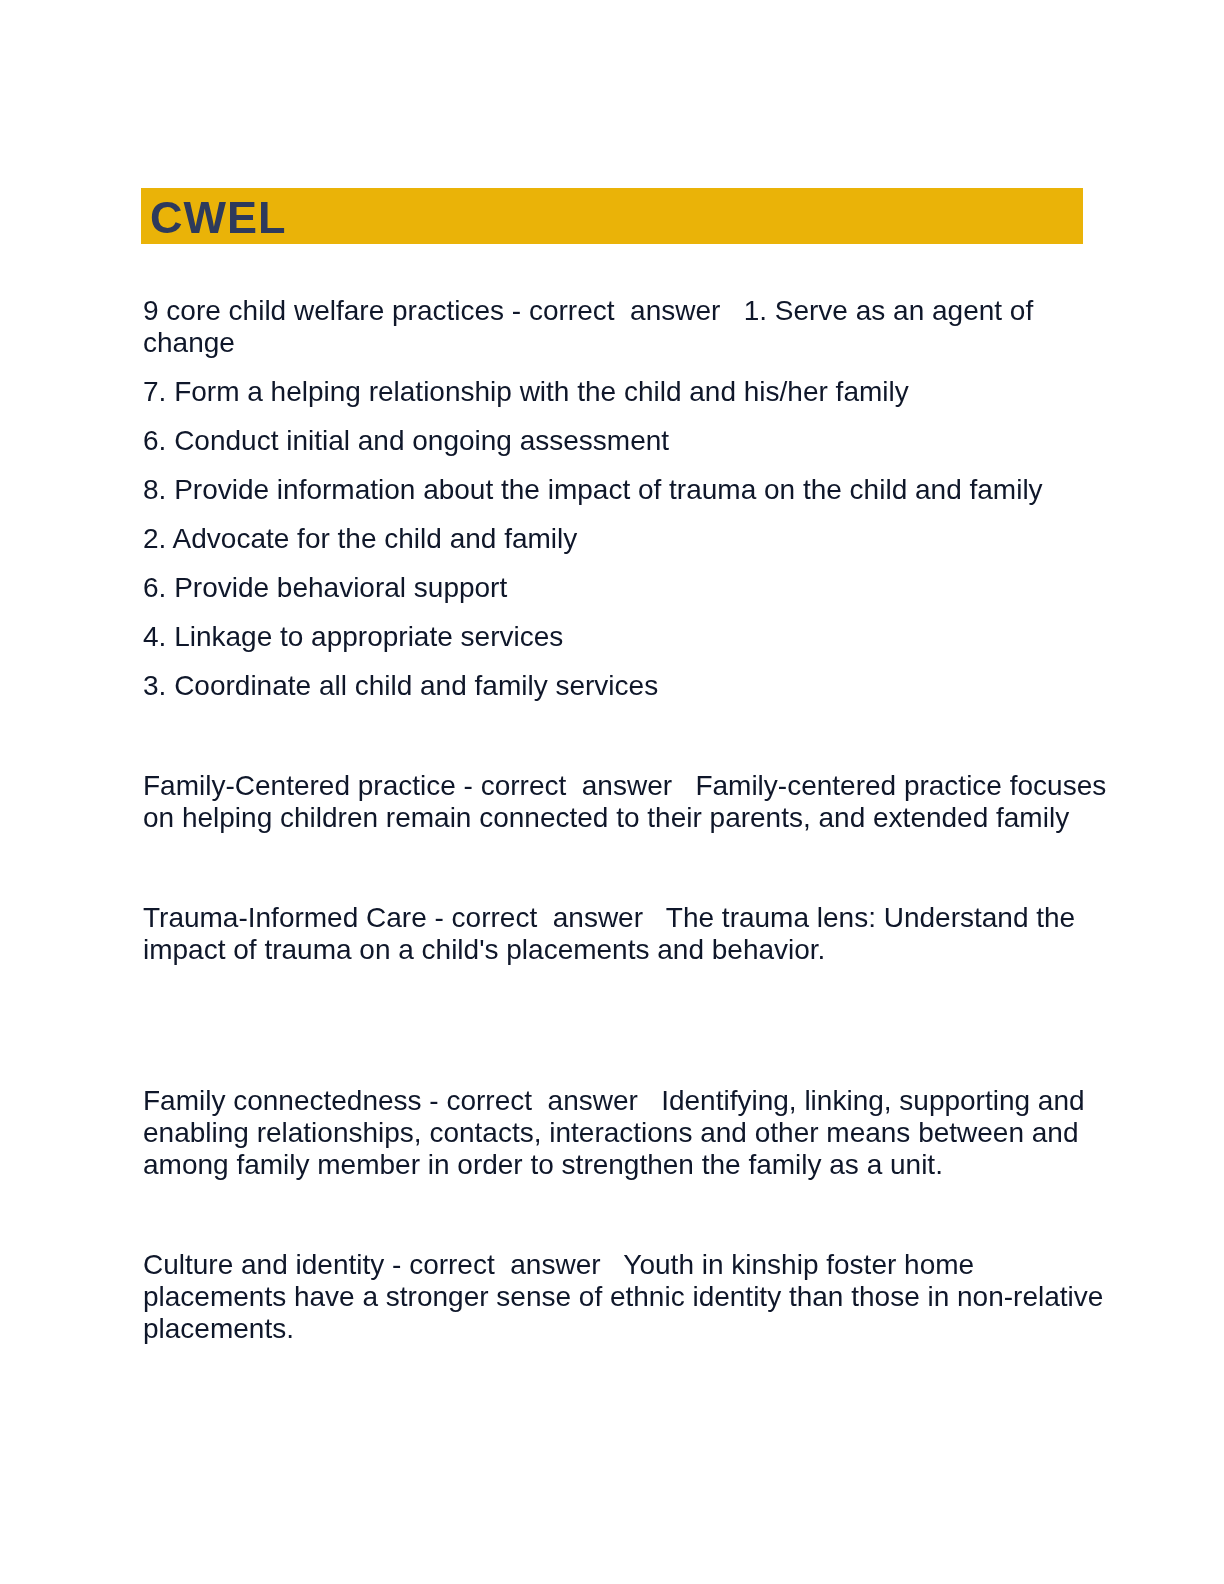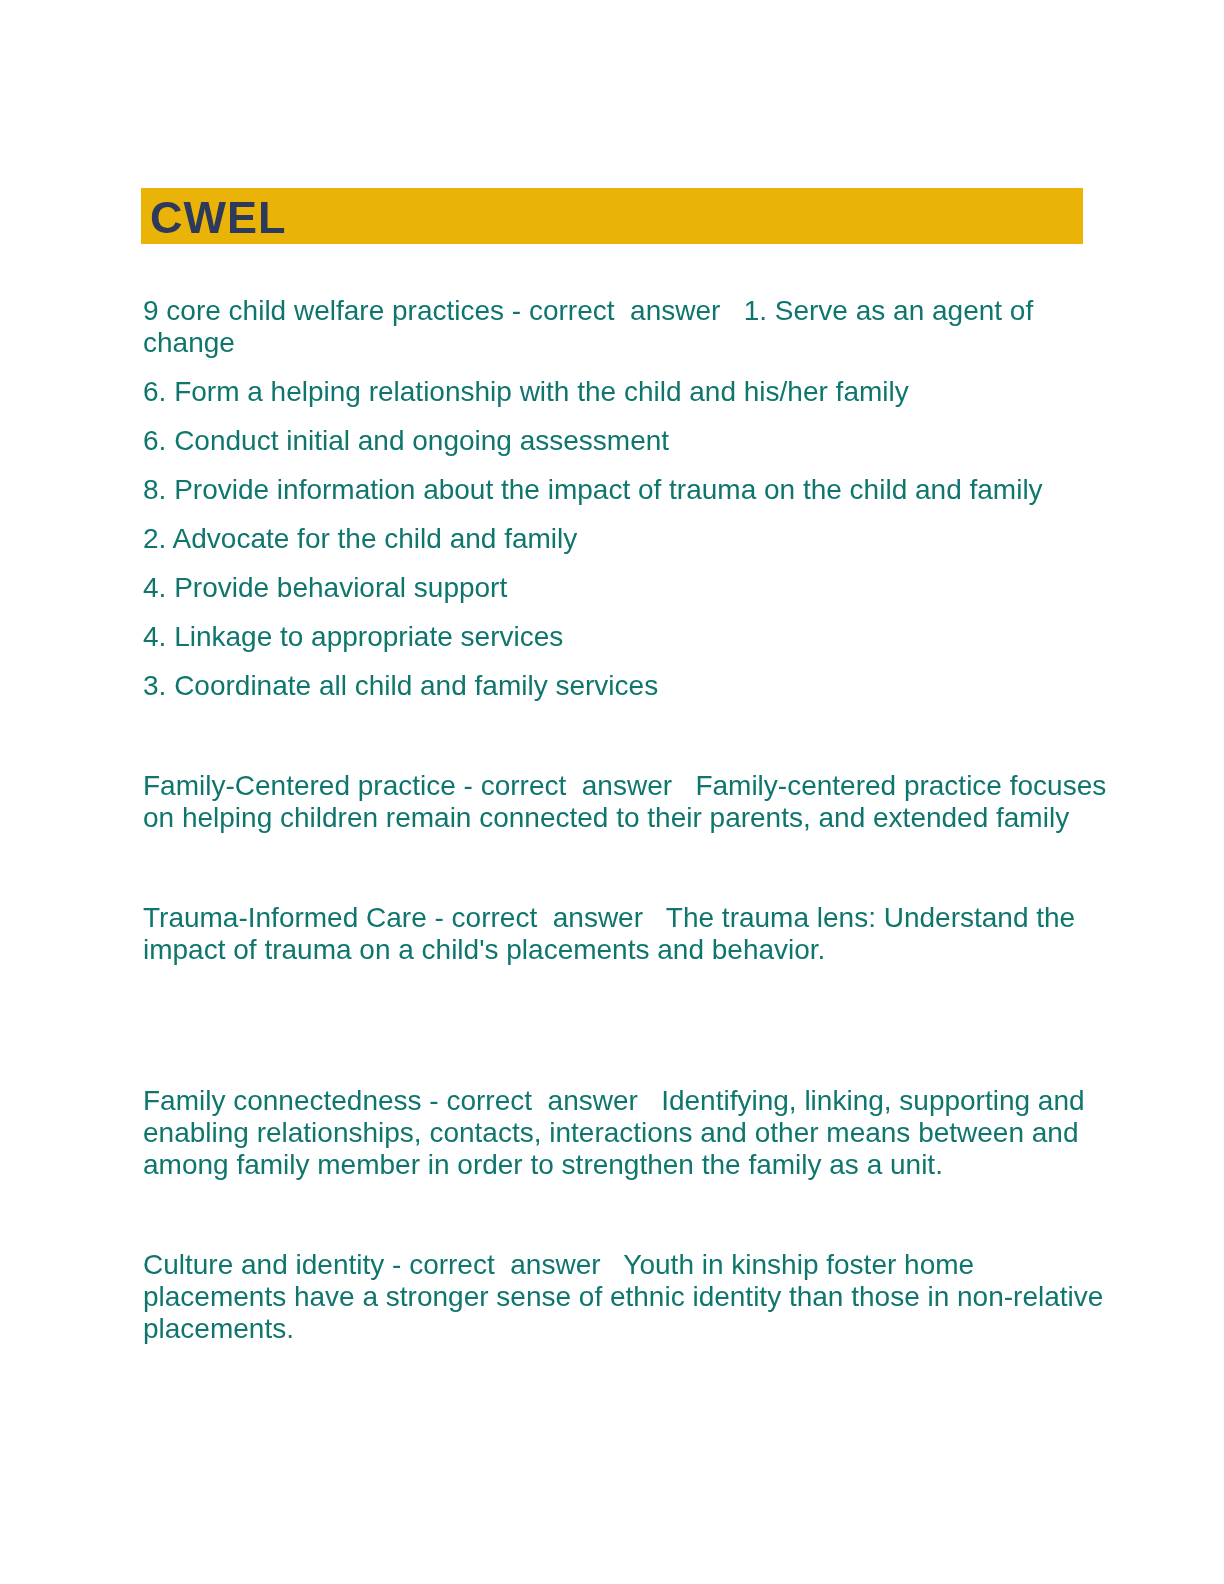--- a/index.html
+++ b/index.html
@@ -34,44 +34,44 @@
     padding-left: 9px;
     font-size: 45px;
     font-weight: bold;
     letter-spacing: 1px;
     color: #2d3a5c;
   }
   .para {
     margin: 0 0 17px 2px;
     font-size: 28px;
     line-height: 32px;
-    color: #0f766e;
+    color: #0f172a;
     white-space: pre;
   }
   .block-gap {
     height: 51px;
   }
 </style>
 </head>
 <body>
 
 <div class="page">
   <div class="content">
 
     <div class="title-bar">
       <h1 class="title">CWEL</h1>
     </div>
 
     <p class="para">9 core child welfare practices - correct  answer   1. Serve as an agent of
 change</p>
-    <p class="para">6. Form a helping relationship with the child and his/her family</p>
+    <p class="para">7. Form a helping relationship with the child and his/her family</p>
     <p class="para">6. Conduct initial and ongoing assessment</p>
     <p class="para">8. Provide information about the impact of trauma on the child and family</p>
     <p class="para">2. Advocate for the child and family</p>
-    <p class="para">4. Provide behavioral support</p>
+    <p class="para">6. Provide behavioral support</p>
     <p class="para">4. Linkage to appropriate services</p>
     <p class="para">3. Coordinate all child and family services</p>
 
     <div class="block-gap"></div>
     <p class="para">Family-Centered practice - correct  answer   Family-centered practice focuses
 on helping children remain connected to their parents, and extended family</p>
 
     <div class="block-gap"></div>
     <p class="para">Trauma-Informed Care - correct  answer   The trauma lens: Understand the
 impact of trauma on a child's placements and behavior.</p>

